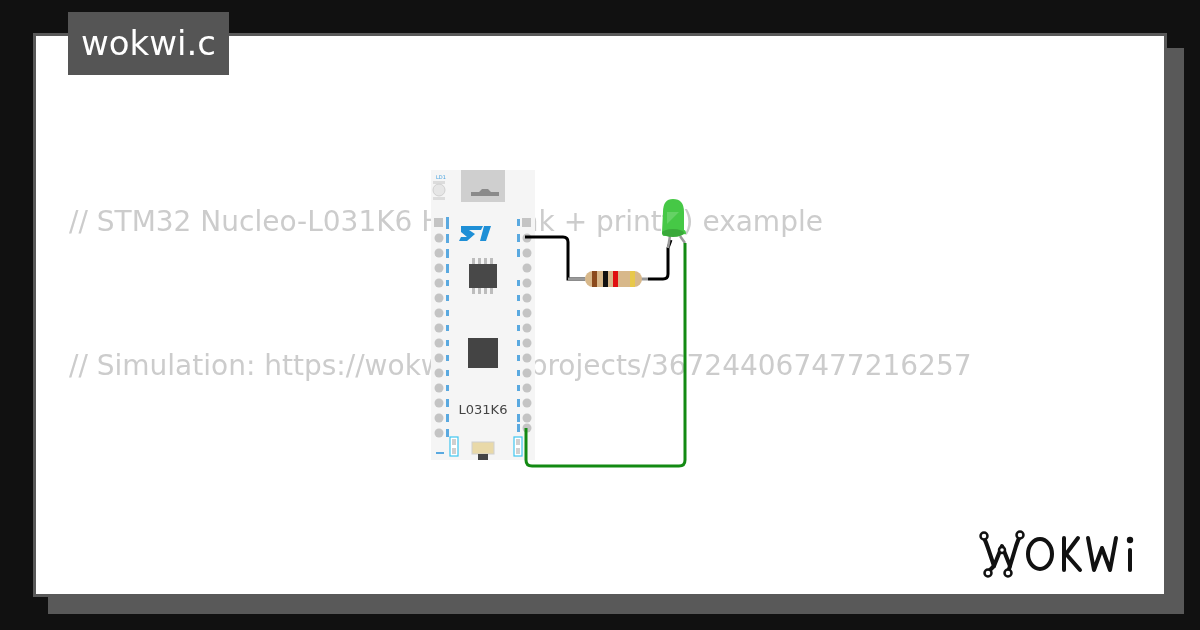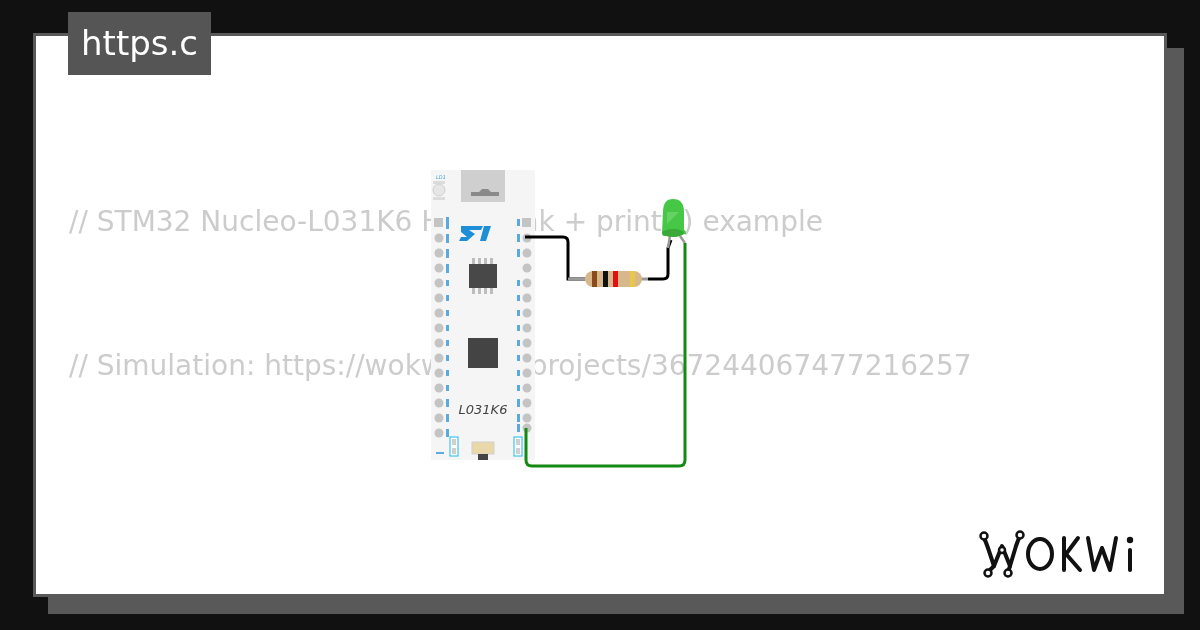--- a/index.html
+++ b/index.html
@@ -37,21 +37,20 @@
     background: #555555;
     color: #ffffff;
     font-family: "DejaVu Sans", sans-serif;
     font-size: 34px;
     line-height: 63px;
   }
   .board {
     position: absolute; left: 431px; top: 170px;
     width: 104px; height: 290px;
     background: #f5f5f5;
-    font-style: italic;
   }
   .circuit { position: absolute; left: 0; top: 0; width: 1200px; height: 630px; pointer-events: none; }
   .logo {
     position: absolute; left: 978px; top: 528px;
     width: 172px; height: 50px;
   }
 </style>
 </head>
 <body>
 
@@ -66,21 +65,21 @@
     
     
     
     
     
     
     
   </div>
 </div>
 
-<div class="tab-label">https.c</div>
+<div class="tab-label">wokwi.c</div>
 
 <div class="board">
   <svg width="104" height="290" viewBox="0 0 104 290">
 
     <rect x="30" y="0" width="44" height="32" fill="#cfcfcf"></rect>
     <path d="M40 22 h8 l3 -3 h6 l3 3 h8 v4 h-28z" fill="#8a8a8a"></path>
 
     <text x="5" y="9" font-size="5" fill="#4aa3df" font-family="DejaVu Sans, sans-serif">LD1</text>
     <rect x="2" y="11" width="12" height="3" fill="#dcdcdc"></rect>
     <circle cx="8" cy="20" r="6" fill="#e6e6e6" stroke="#d0d0d0"></circle>

